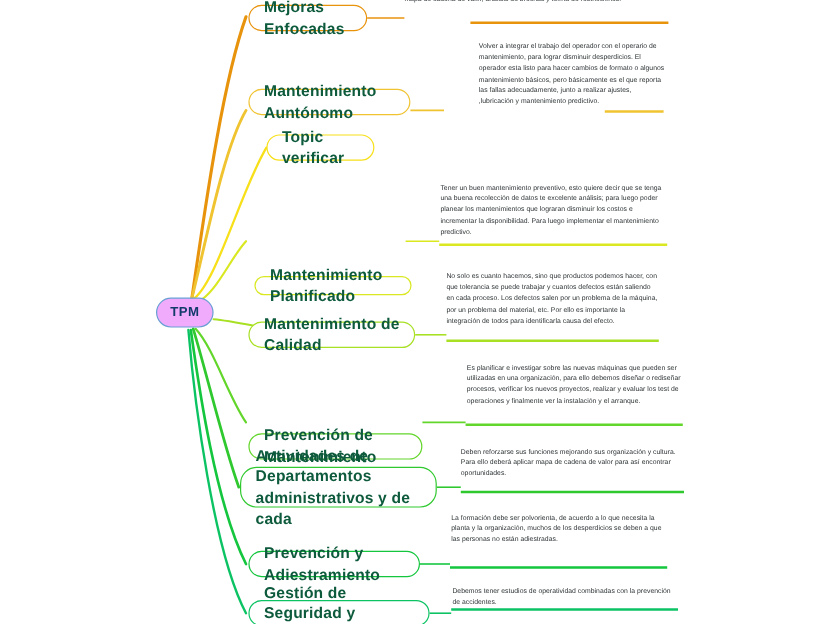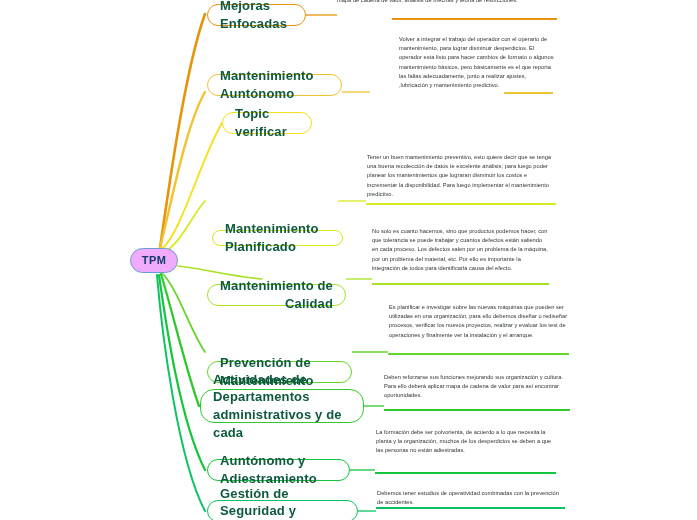--- a/index.html
+++ b/index.html
@@ -119,35 +119,35 @@
   </div>
 
   <div class="node" style="left:222px; top:112px; width:90px; height:22px; border-color:#f7e019;">
     <span>Topic verificar</span>
   </div>
 
   <div class="node" style="left:212px; top:190px; width:131px; height:16px; border-color:#d9e821;margin-top:40px;">
     <span>Mantenimiento Planificado</span>
   </div>
 
-  <div class="node" style="left:207px; top:284px; width:139px; height:22px; border-color:#a8e024;text-align:right;">
+  <div class="node" style="left:207px; top:268px; width:139px; height:22px; border-color:#a8e024;">
     <span>Mantenimiento de Calidad</span>
   </div>
 
   <div class="node" style="left:207px; top:341px; width:145px; height:22px; border-color:#62d62a;margin-top:20px;">
     <span>Prevención de Mantenimiento</span>
   </div>
 
   <div class="node node-multiline" style="left:200px; top:389px; width:164px; height:34px; border-color:#2fc92f;">
     <span>Actividades de Departamentos
 administrativos y de cada</span>
   </div>
 
   <div class="node" style="left:207px; top:459px; width:143px; height:22px; border-color:#13c63d;">
-    <span>Auntónomo y Adiestramiento</span>
+    <span>Prevención y Adiestramiento</span>
   </div>
 
   <div class="node" style="left:207px; top:500px; width:151px; height:22px; border-color:#0cc364;">
     <span>Gestión de Seguridad y Entorno</span>
   </div>
 
   <div class="note" style="left:337px; top:-4px; width:222px;">mapa de cadena de valor, análisis de brechas y teoría de restricciones.</div>
 
   <div class="note" style="left:399px; top:35px; width:155px;">Volver a integrar el trabajo del operador con el operario de mantenimiento, para lograr disminuir desperdicios. El operador esta listo para hacer cambios de formato o algunos mantenimiento básicos, pero básicamente es el que reporta las fallas adecuadamente, junto a realizar ajustes, ,lubricación y mantenimiento predictivo.</div>
 

